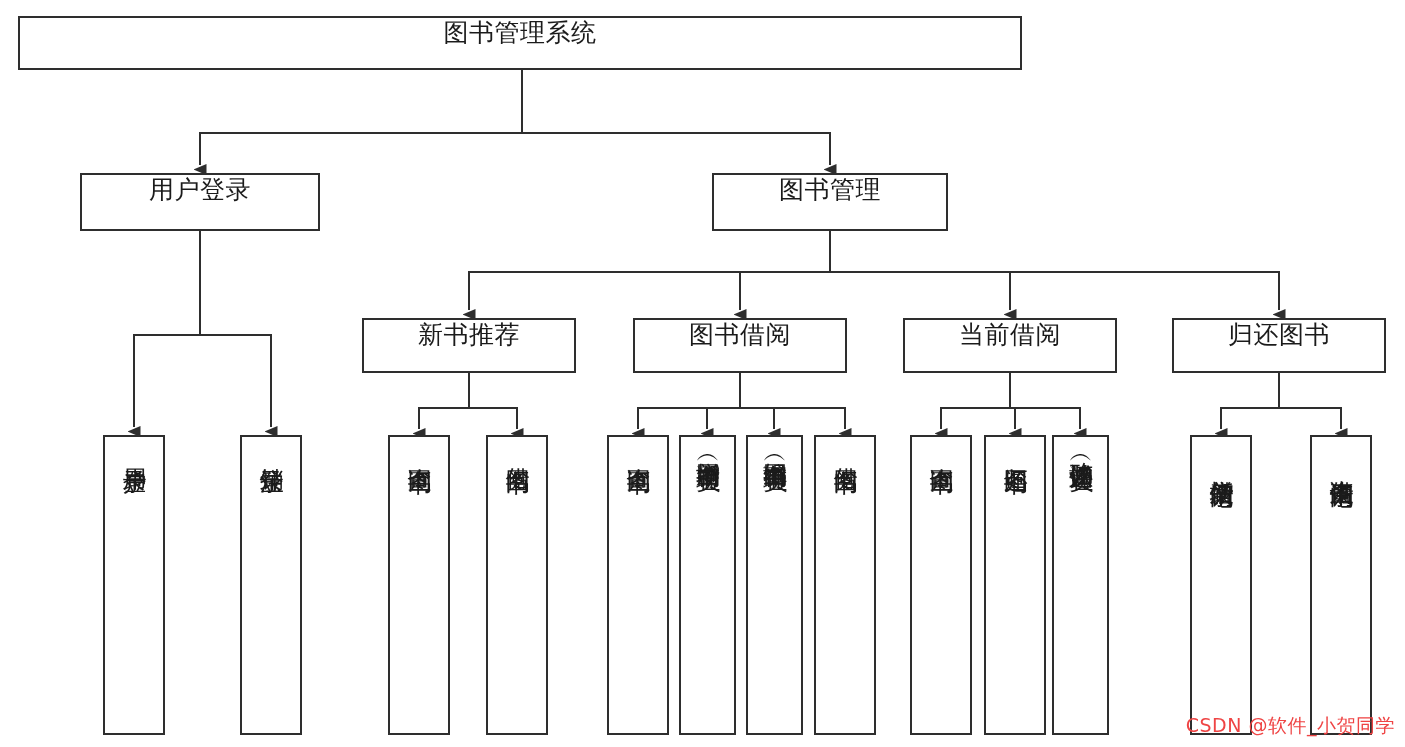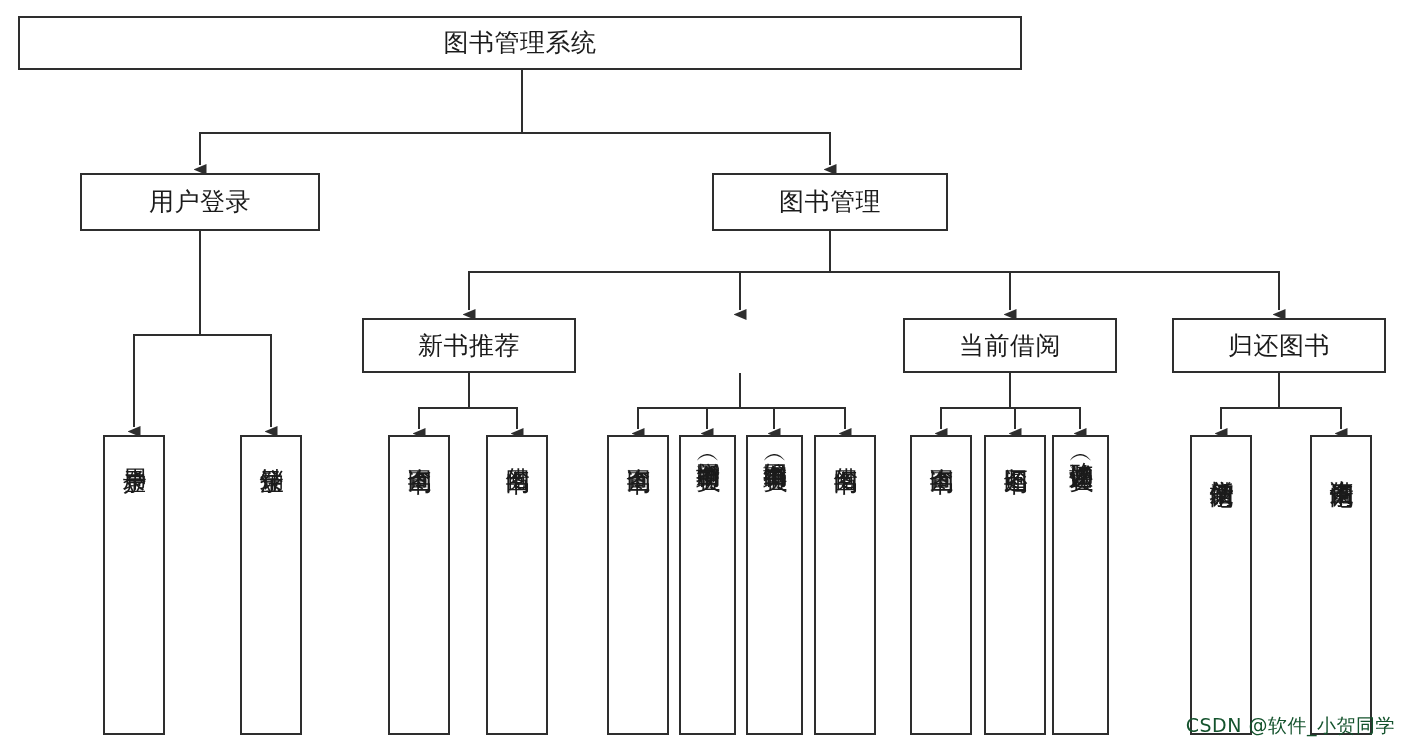--- a/index.html
+++ b/index.html
@@ -25,21 +25,21 @@
     width: 1405px;
     height: 747px;
     pointer-events: none;
   }
   .node {
     position: absolute;
     box-sizing: border-box;
     border: 2px solid #2e2e2e;
     background: #ffffff;
     display: flex;
-    align-items: center;
+    align-items: flex-start;
     justify-content: center;
     color: #1b1b1b;
   }
   .node-h {
     font-size: 25px;
     line-height: 1.2;
     letter-spacing: 0.5px;
     white-space: nowrap;
   }
   .node-v {
@@ -54,21 +54,21 @@
     line-height: 1.32;
     letter-spacing: 1px;
     color: #1b1b1b;
     white-space: nowrap;
   }
   #watermark {
     position: absolute;
     right: 10px;
     bottom: 8px;
     font-size: 19px;
-    color: #14532d;
+    color: #ef4444;
     letter-spacing: 0.5px;
     white-space: nowrap;
   }
 </style>
 </head>
 <body>
 
 <div id="diagram-root">
 
   <svg id="edge-layer" viewBox="0 0 1405 747" width="1405" height="747" xmlns="http://www.w3.org/2000/svg">
@@ -128,20 +128,23 @@
   <div class="node node-h" style="left:80px; top:173px; width:240px; height:58px;">
     <span>用户登录</span>
   </div>
   <div class="node node-h" style="left:362px; top:318px; width:214px; height:55px;">
     <span>新书推荐</span>
   </div>
 
   <div class="node node-h" style="left:712px; top:173px; width:236px; height:58px;">
     <span>图书管理</span>
   </div>
+  <div class="node node-h" style="left:633px; top:318px; width:214px; height:55px;">
+    <span>图书借阅</span>
+  </div>
   <div class="node node-h" style="left:903px; top:318px; width:214px; height:55px;">
     <span>当前借阅</span>
   </div>
   <div class="node node-h" style="left:1172px; top:318px; width:214px; height:55px;">
     <span>归还图书</span>
   </div>
 
   <div class="node node-v" style="left:103px; top:435px; width:62px; height:300px;">
     <span class="vtext">用户登录</span>
   </div>

